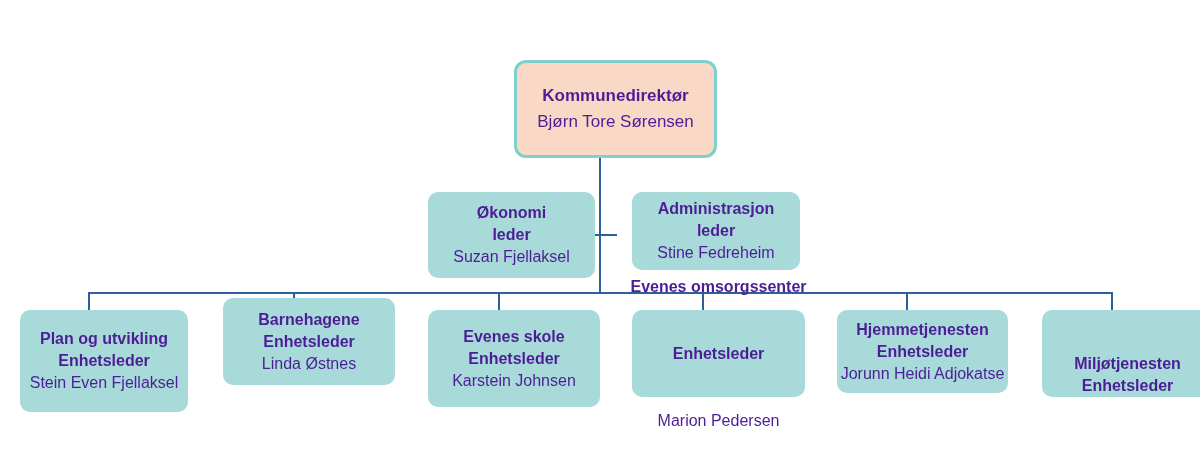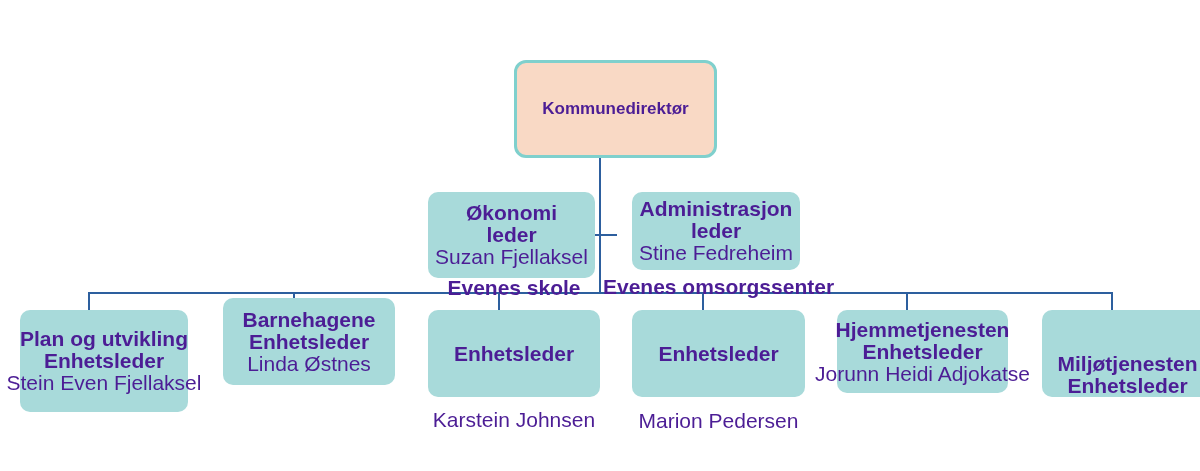--- a/index.html
+++ b/index.html
@@ -33,21 +33,21 @@
   .node-root {
     background: var(--root-fill, #f9d9c5);
     border: 3px solid var(--root-border, #7fd0cd);
     border-radius: 12px;
     font-size: 17px;
     line-height: 26px;
   }
   .node-teal {
     background: var(--box-fill, #a8dada);
     border-radius: 10px;
-    font-size: 21px;
+    font-size: 16px;
     line-height: 22px;
     padding: 0 2px;
   }
   .bold { font-weight: 700; }
   .line { white-space: nowrap; }
 </style>
 </head>
 <body>
 
 <div class="canvas">
@@ -57,20 +57,21 @@
   <div class="conn" style="left:88px; top:292px; width:1025px; height:2px;"></div>
   <div class="conn" style="left:88px; top:293px; width:2px; height:17px;"></div>
   <div class="conn" style="left:293px; top:293px; width:2px; height:17px;"></div>
   <div class="conn" style="left:498px; top:293px; width:2px; height:17px;"></div>
   <div class="conn" style="left:702px; top:293px; width:2px; height:17px;"></div>
   <div class="conn" style="left:906px; top:293px; width:2px; height:17px;"></div>
   <div class="conn" style="left:1111px; top:293px; width:2px; height:17px;"></div>
 
   <div class="box node-root" style="left:499px; top:60px; width:203px; height:98px;">
     <div class="line bold">Kommunedirektør</div>
+    <div class="line">Bjørn Tore Sørensen</div>
   </div>
 
   <div class="box node-teal" style="left:413px; top:192px; width:167px; height:86px;">
     <div class="line bold">Økonomi</div>
     <div class="line bold">leder</div>
     <div class="line">Suzan Fjellaksel</div>
   </div>
   <div class="box node-teal" style="left:617px; top:192px; width:168px; height:78px;">
     <div class="line bold">Administrasjon</div>
     <div class="line bold">leder</div>
@@ -80,21 +81,21 @@
   <div class="box node-teal" style="left:5px; top:310px; width:168px; height:102px;">
     <div class="line bold">Plan og utvikling</div>
     <div class="line bold">Enhetsleder</div>
     <div class="line">Stein Even Fjellaksel</div>
   </div>
   <div class="box node-teal" style="left:208px; top:298px; width:172px; height:87px;border-radius:10px;">
     <div class="line bold">Barnehagene</div>
     <div class="line bold">Enhetsleder</div>
     <div class="line">Linda Østnes</div>
   </div>
-  <div class="box node-teal" style="left:413px; top:310px; width:172px; height:87px;gap:44px;">
+  <div class="box node-teal" style="left:413px; top:310px; width:172px; height:97px;">
     <div class="line bold">Evenes skole</div>
     <div class="line bold">Enhetsleder</div>
     <div class="line">Karstein Johnsen</div>
   </div>
   <div class="box node-teal" style="left:617px; top:310px; width:173px; height:87px;gap:45px;">
     <div class="line bold">Evenes omsorgssenter</div>
     <div class="line bold">Enhetsleder</div>
     <div class="line">Marion Pedersen</div>
   </div>
   <div class="box node-teal" style="left:822px; top:310px; width:171px; height:83px;">

